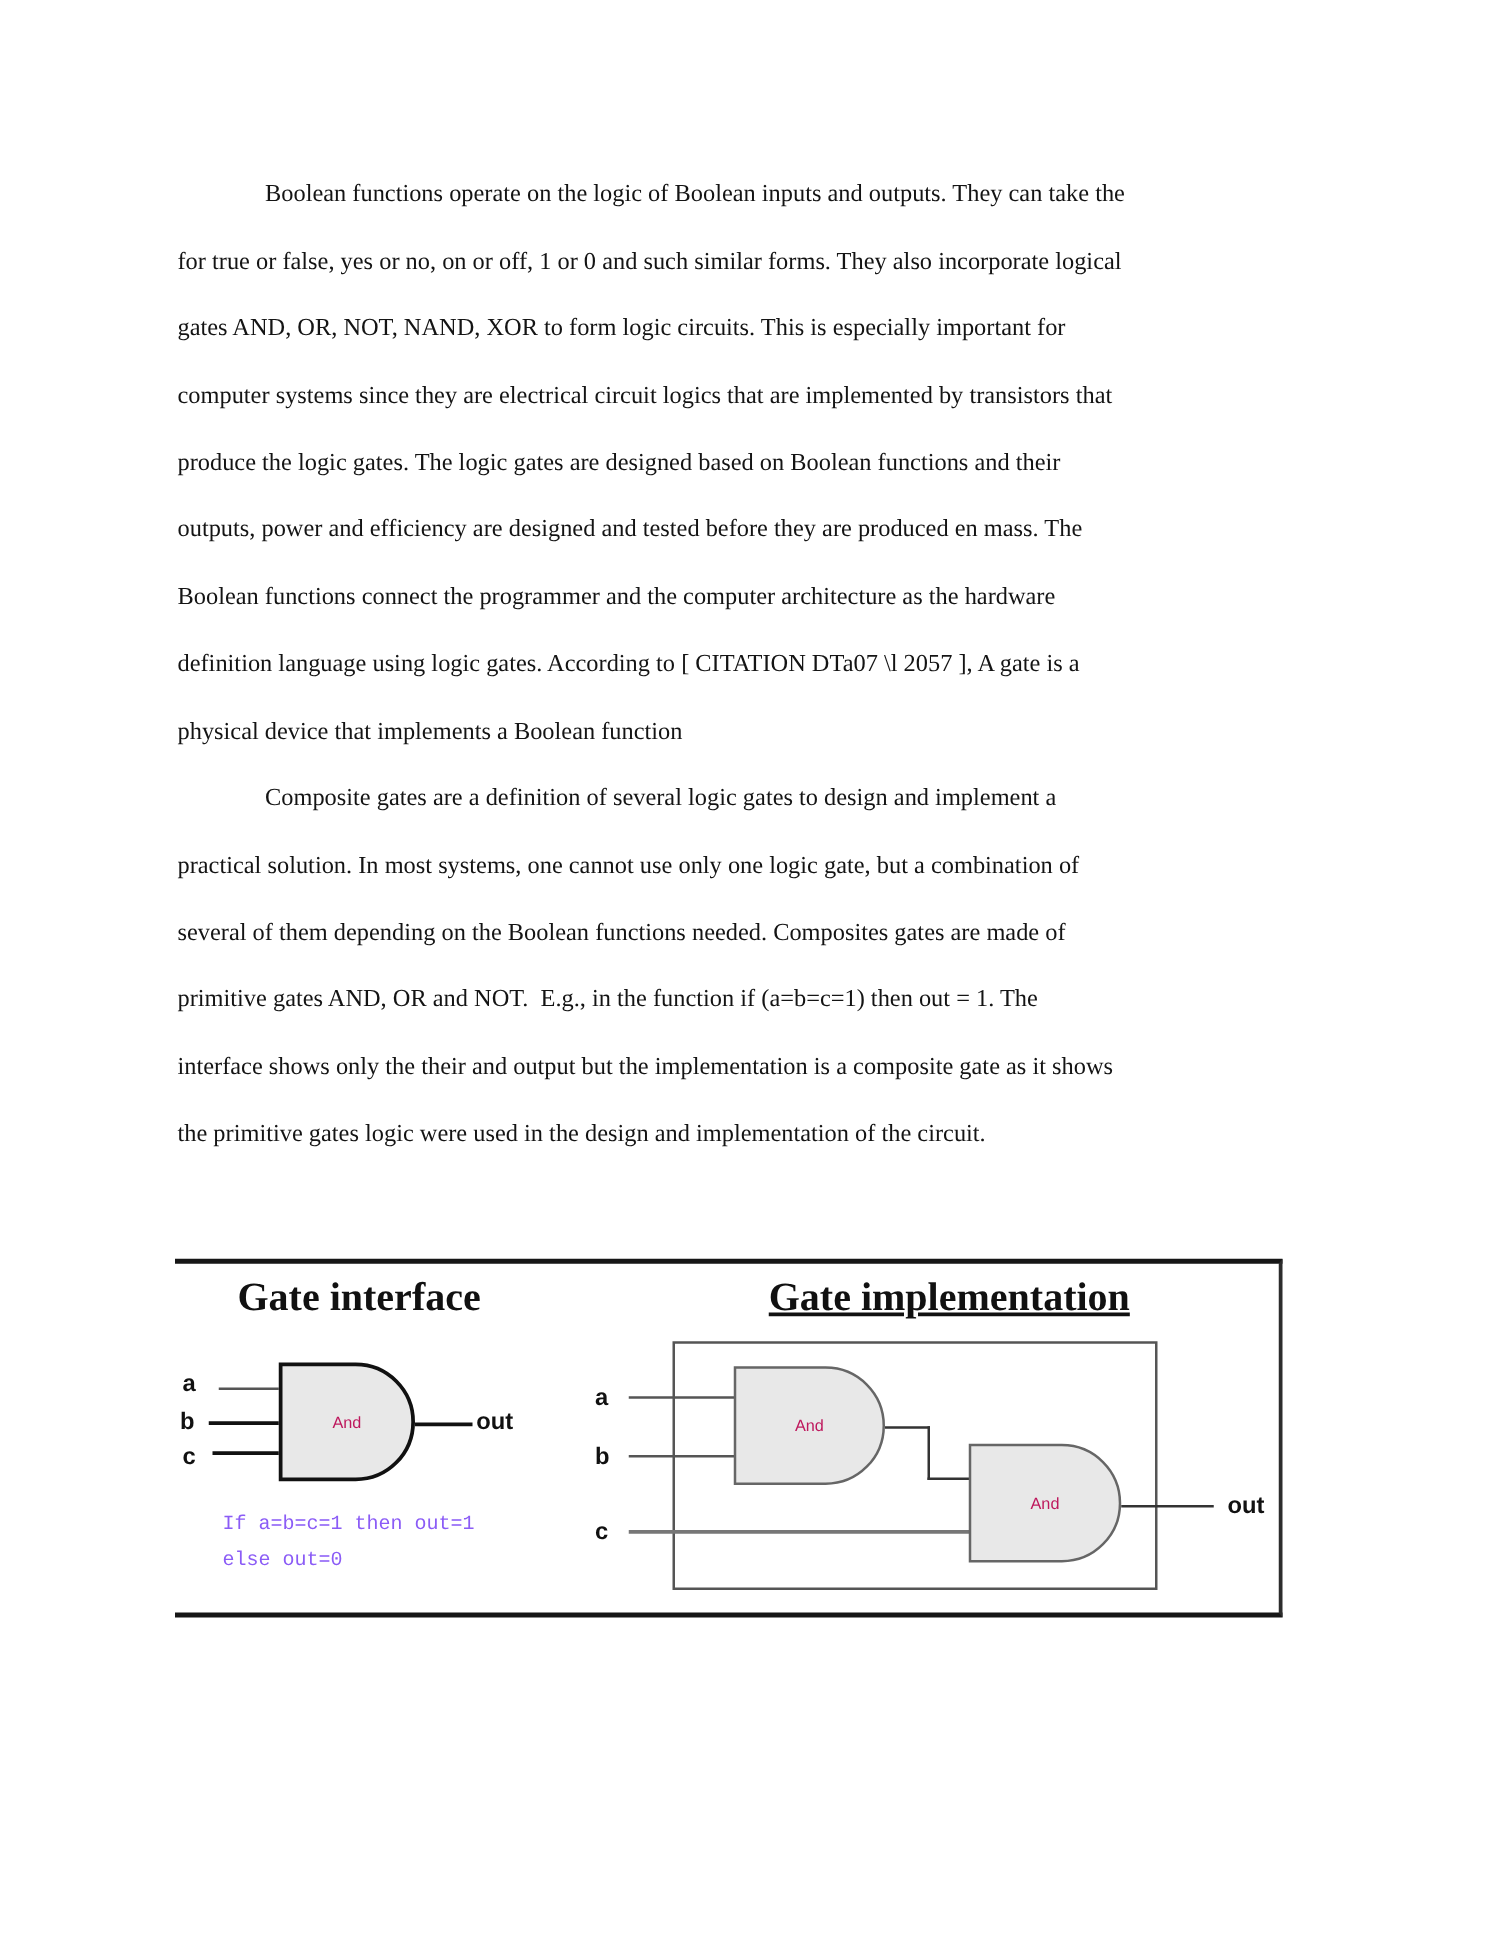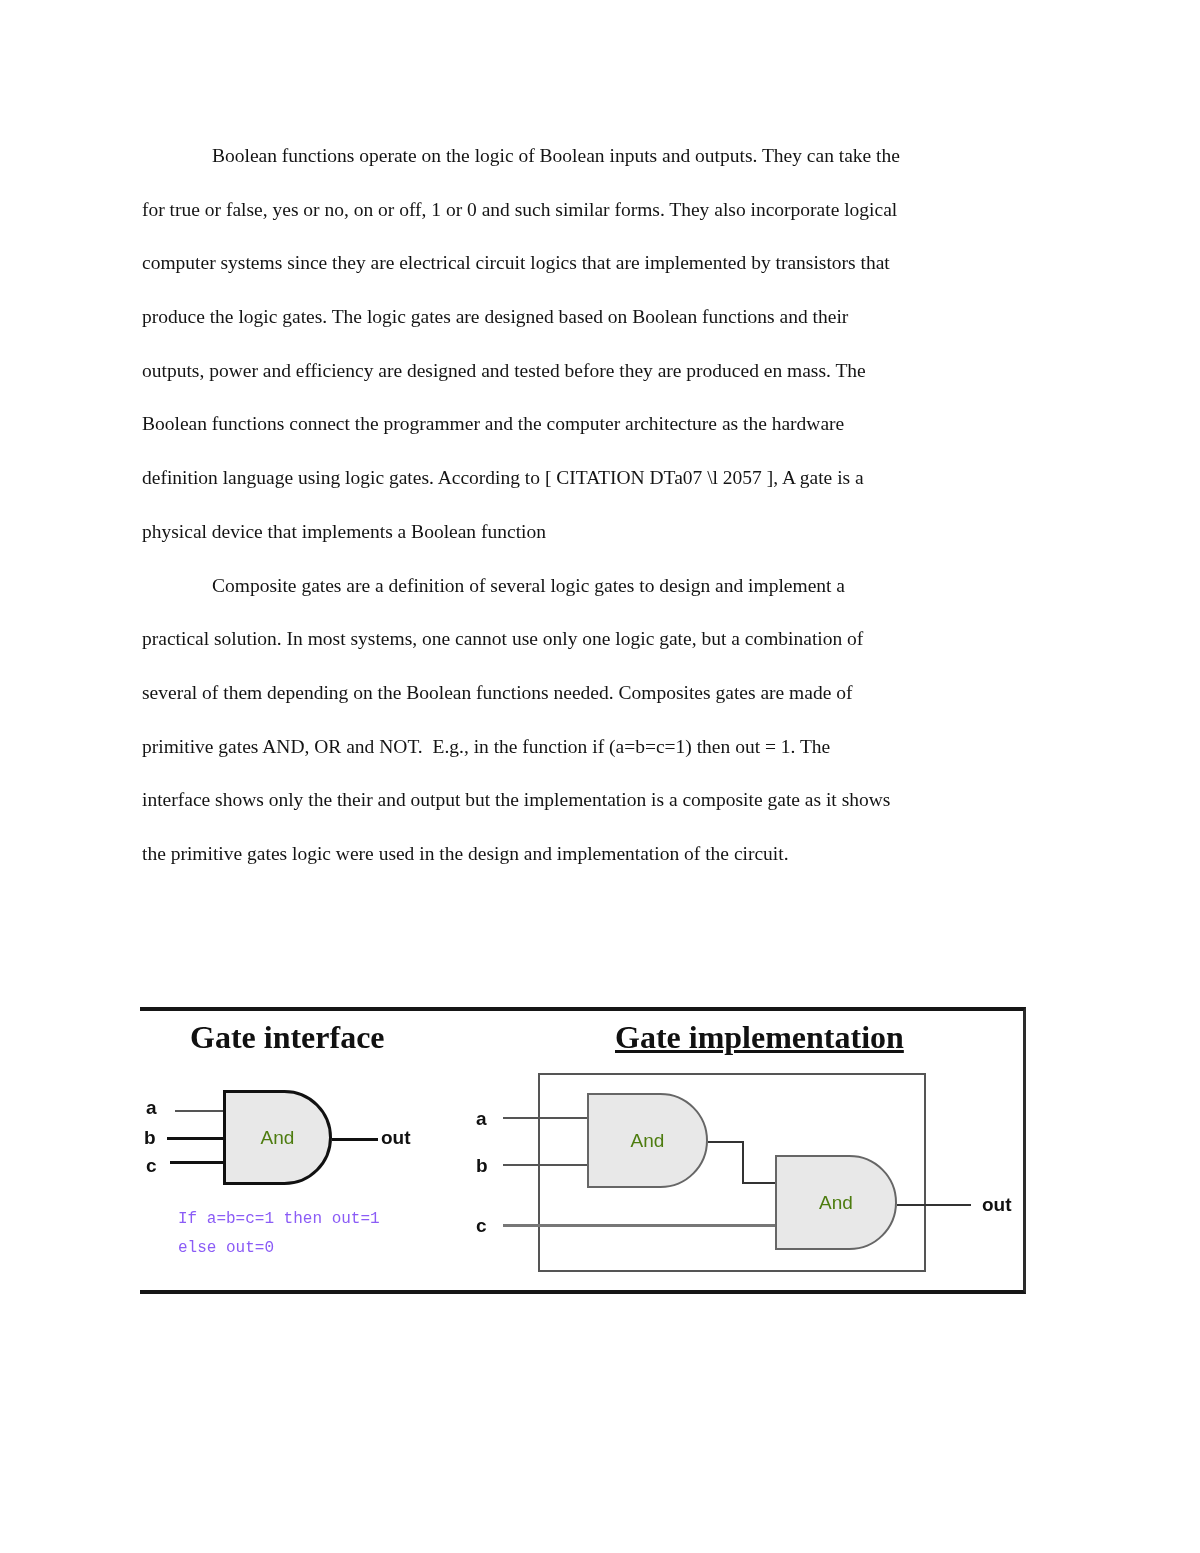--- a/index.html
+++ b/index.html
@@ -11,37 +11,38 @@
 
   
   .figure-box{position:absolute;left:140px;top:1007px;width:883px;height:279px;
               border-top:4px solid #161616;border-bottom:4px solid #161616;border-right:3px solid #2c2c2c;}
   .fig-title{position:absolute;font-family:"Liberation Serif", serif;font-weight:bold;
              font-size:32px;color:#111;white-space:nowrap;}
   .gate{position:absolute;background:#e8e8e8;display:flex;align-items:center;justify-content:center;
         border-radius:0 48px 48px 0;}
   .gate-dark{border:3px solid #111;}
   .gate-gray{border:2px solid #666;}
-  .gate-label{font-family:"Liberation Sans", sans-serif;font-size:19px;color:#4d7c0f;}
+  .gate-label{font-family:"Liberation Sans", sans-serif;font-size:13px;color:#be185d;}
   .io-label{position:absolute;font-family:"Liberation Sans", sans-serif;font-size:19px;
             font-weight:600;color:#111;line-height:22px;white-space:nowrap;}
   .wire{position:absolute;background:#333;}
   .wire-gray{background:#777;}
   .inner-box{position:absolute;border:2px solid #555;background:transparent;}
   .caption{position:absolute;font-family:"Liberation Mono", monospace;font-size:16px;
            color:#8b5cf6;white-space:nowrap;line-height:20px;}
 </style>
 </head>
 <body>
 
 <div class="page">
 
   <div class="text-block">
     <div class="para-line indent">Boolean functions operate on the logic of Boolean inputs and outputs. They can take the</div>
     <div class="para-line">for true or false, yes or no, on or off, 1 or 0 and such similar forms. They also incorporate logical</div>
+    <div class="para-line">gates AND, OR, NOT, NAND, XOR to form logic circuits. This is especially important for</div>
     <div class="para-line">computer systems since they are electrical circuit logics that are implemented by transistors that</div>
     <div class="para-line">produce the logic gates. The logic gates are designed based on Boolean functions and their</div>
     <div class="para-line">outputs, power and efficiency are designed and tested before they are produced en mass. The</div>
     <div class="para-line">Boolean functions connect the programmer and the computer architecture as the hardware</div>
     <div class="para-line">definition language using logic gates. According to [ CITATION DTa07 \l 2057 ], A gate is a</div>
     <div class="para-line">physical device that implements a Boolean function</div>
     <div class="para-line indent">Composite gates are a definition of several logic gates to design and implement a</div>
     <div class="para-line">practical solution. In most systems, one cannot use only one logic gate, but a combination of</div>
     <div class="para-line">several of them depending on the Boolean functions needed. Composites gates are made of</div>
     <div class="para-line">primitive gates AND, OR and NOT.&nbsp; E.g., in the function if (a=b=c=1) then out = 1. The</div>

